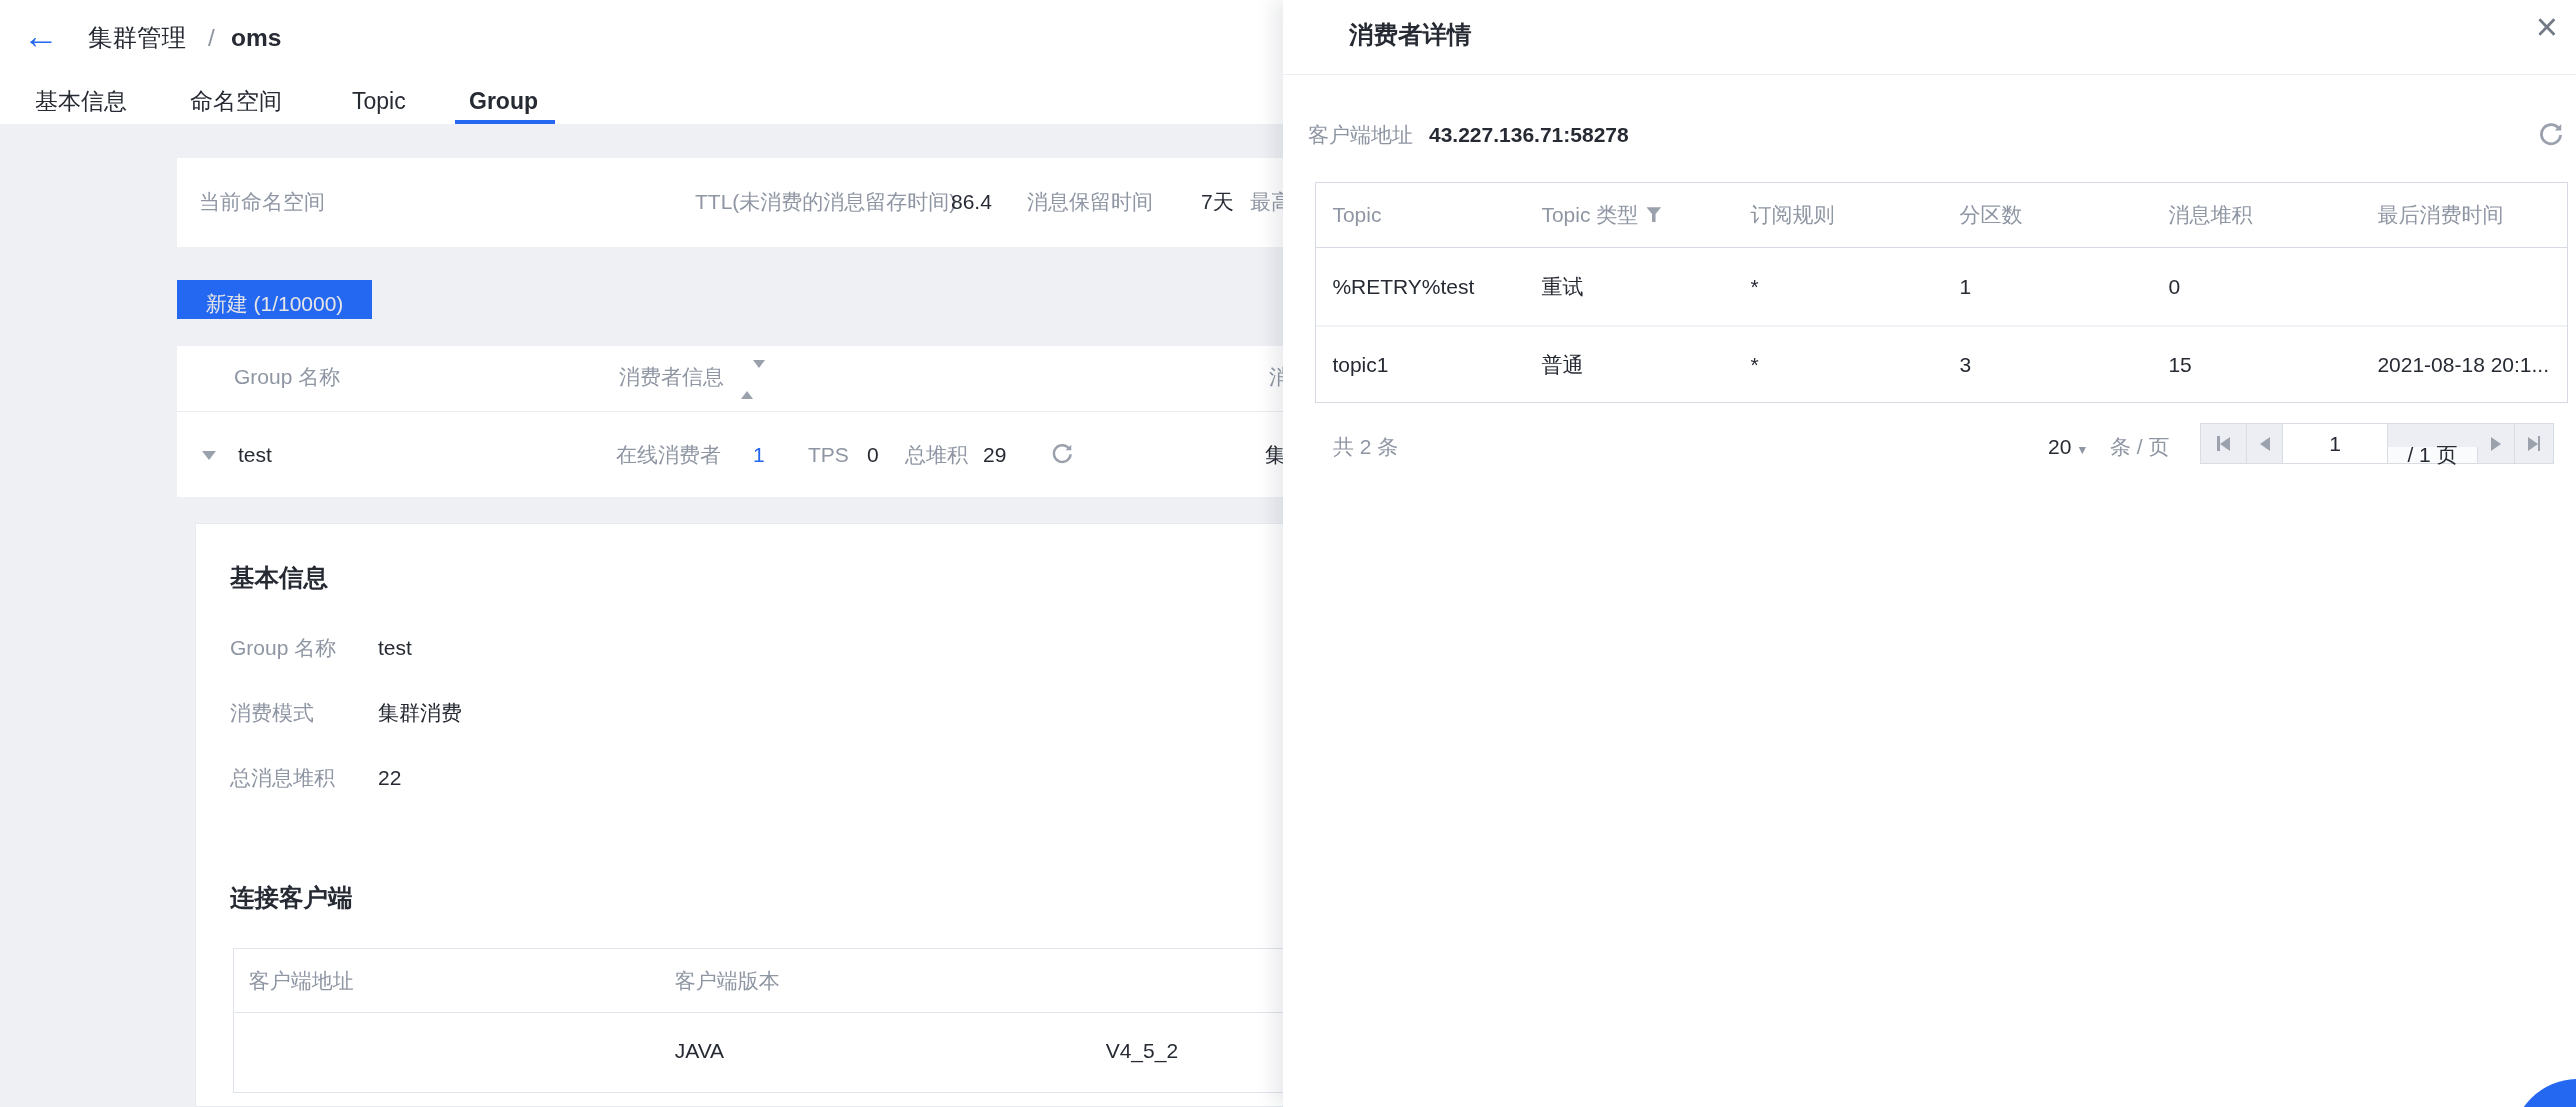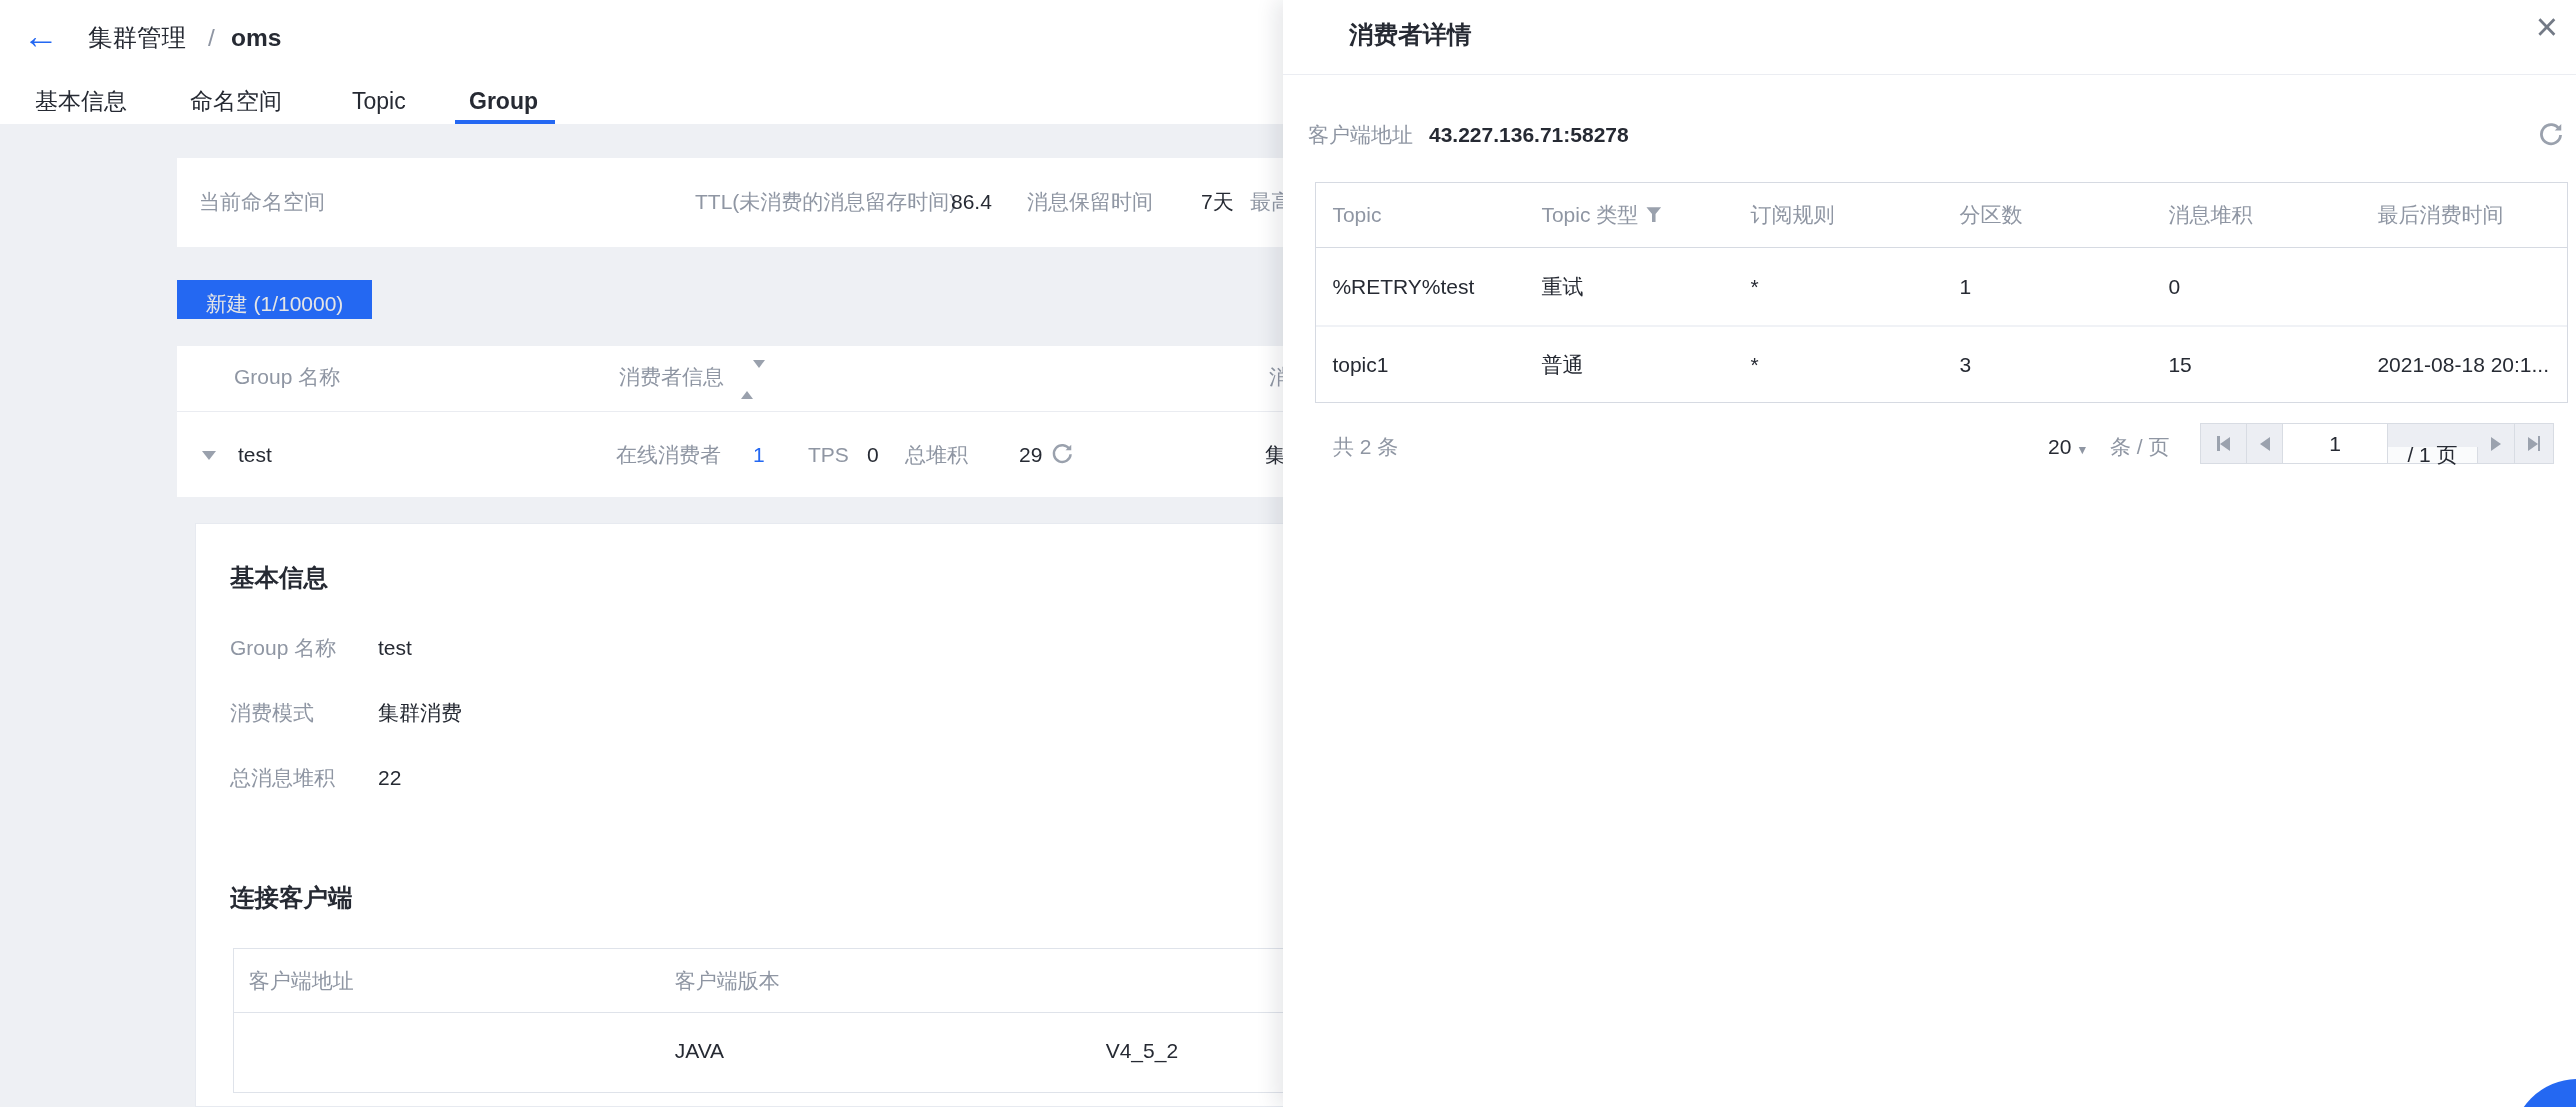--- a/index.html
+++ b/index.html
@@ -123,21 +123,21 @@
     <div class="hdr-divider"></div>
 
     <div>
       <span class="caret-down"></span>
       <span class="abs dark lh" style="left:61px; top:95px;">test</span>
       <span class="abs gray lh" style="left:439px; top:95px;">在线消费者</span>
       <span class="abs blue lh" style="left:576px; top:95px; cursor:pointer;">1</span>
       <span class="abs gray lh" style="left:631px; top:95px;">TPS</span>
       <span class="abs dark lh" style="left:690px; top:95px;">0</span>
       <span class="abs gray lh" style="left:728px; top:95px;">总堆积</span>
-      <span class="abs dark lh" style="left:806px; top:95px;margin-left:36px;">29</span>
+      <span class="abs dark lh" style="left:806px; top:95px;">29</span>
       <span class="abs" style="left:873px; top:96px;">
         <svg class="refresh-svg" viewBox="0 0 24 24">
             <path d="M19.1 7.2A8.2 8.2 0 1 0 20.2 12" fill="none" stroke="#9aa1ad" stroke-width="2.4"></path>
             <path d="M20.8 2.6v5.6h-5.6z" fill="#9aa1ad"></path>
           </svg>
       </span>
       <span class="abs dark lh" style="left:1088px; top:95px;">集群消费</span>
     </div>
   </div>
 

